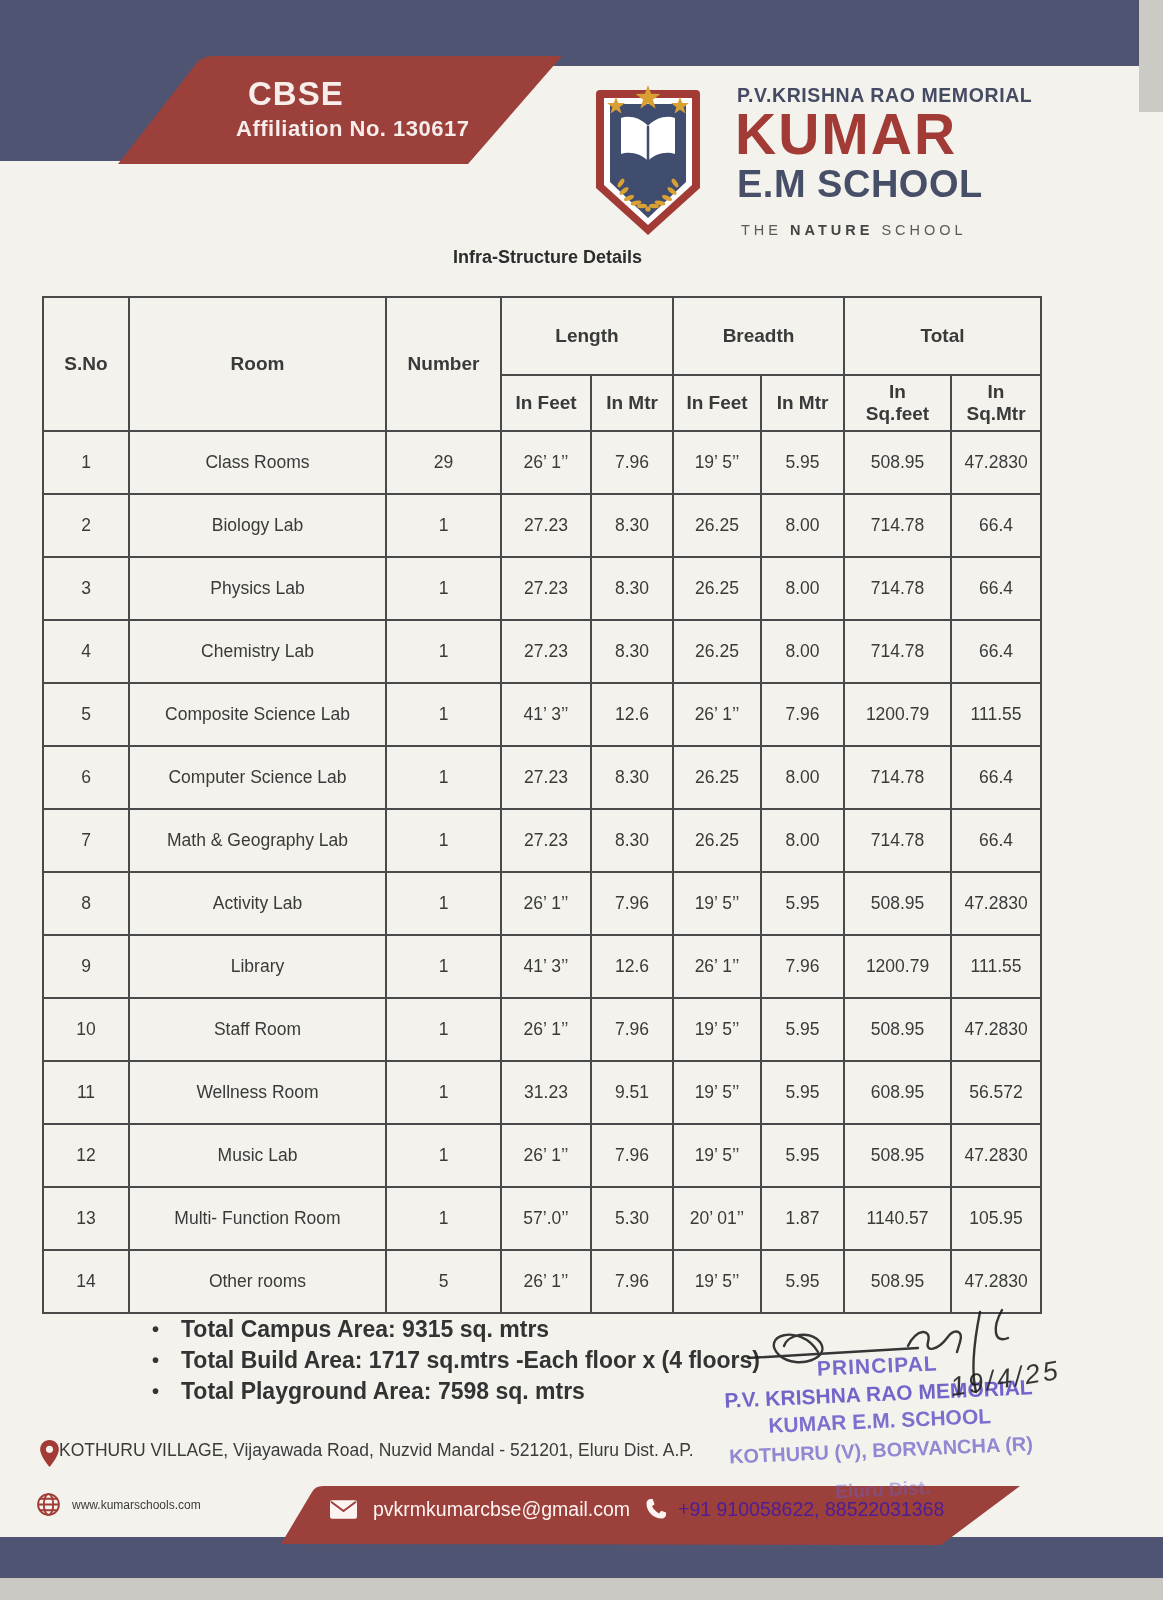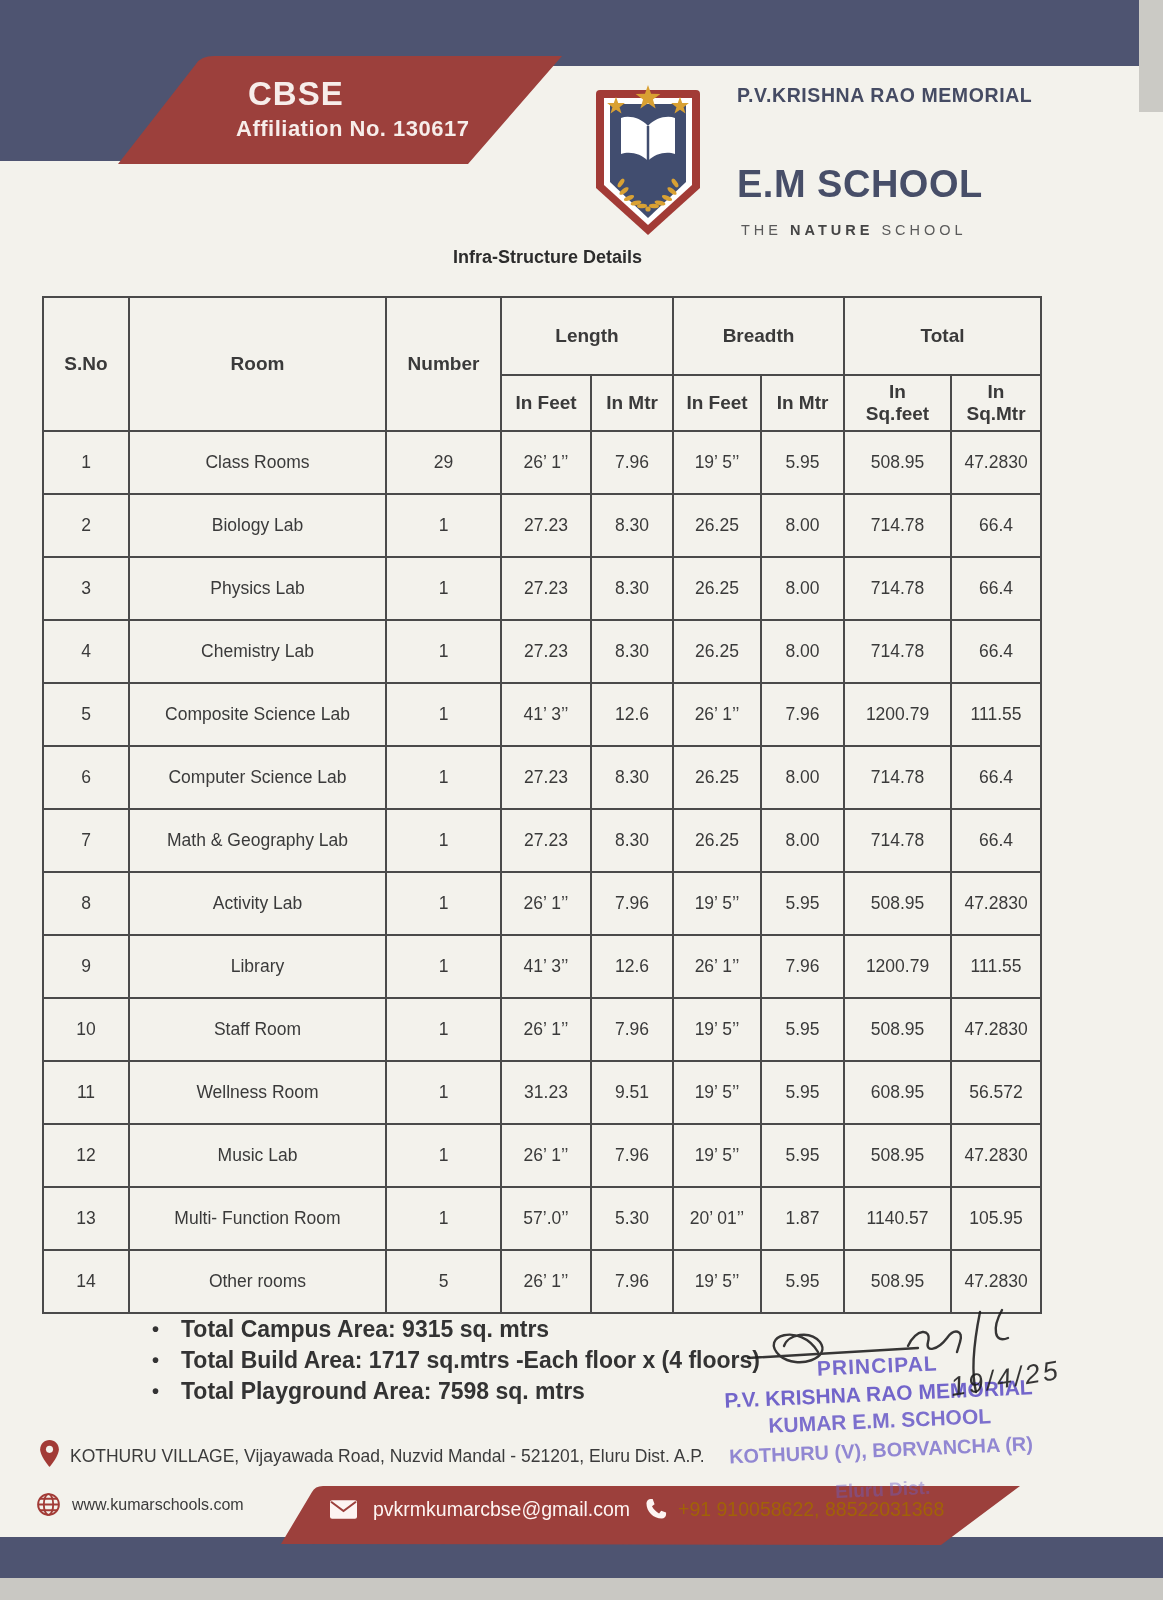--- a/index.html
+++ b/index.html
@@ -46,29 +46,29 @@
   .sign{left:740px;top:1300px;z-index:7;}
   .stamp{left:695px;top:1352px;width:370px;z-index:6;transform:rotate(-2.5deg);
          color:var(--stamp-purple);font-weight:bold;text-align:center;line-height:27.5px;}
   .stamp div:nth-child(1){font-size:21px;letter-spacing:1px;opacity:.92;}
   .stamp div:nth-child(2){font-size:21px;opacity:.95;}
   .stamp div:nth-child(3){font-size:21px;opacity:.88;}
   .stamp div:nth-child(4){font-size:20px;opacity:.72;margin-top:2px;}
   .stamp div:nth-child(5){font-size:19px;opacity:.42;margin-top:12px;}
 
   
-  .addr-row{left:40px;top:1440px;display:flex;align-items:flex-end;gap:11px;z-index:4;}
+  .addr-row{left:40px;top:1440px;display:flex;align-items:flex-start;gap:0;z-index:4;}
   .addr-row .txt{font-size:17.5px;color:#3b3b3b;}
   .bands{left:0;top:1470px;z-index:2;}
   .web-row{left:36px;top:1492px;display:flex;align-items:center;gap:11px;z-index:4;}
-  .web-row .txt{font-size:16px;color:#3b3b3b;}
+  .web-row .txt{font-size:12px;color:#3b3b3b;}
   .email-row{left:330px;top:1498px;display:flex;align-items:center;gap:16px;z-index:4;color:#fff;}
   .email-row .txt{font-size:19.5px;color:#fdf4f2;}
   .phone-row{left:645px;top:1498px;display:flex;align-items:center;gap:10px;z-index:4;}
-  .phone-row .txt{font-size:19.5px;color:#a16207;}
+  .phone-row .txt{font-size:19.5px;color:#4c1d95;}
 
   .edge-bottom{left:0;top:1578px;width:1163px;height:22px;background:var(--paper-edge);z-index:8;}
   .edge-right{right:0;top:0;width:24px;height:112px;background:#cbcac5;z-index:8;}
 </style>
 </head>
 <body>
 
 <div class="scan">
 
   <svg class="abs top-art" width="1163" height="170">
@@ -99,20 +99,21 @@
       <ellipse cx="70" cy="122" rx="5" ry="2.2" transform="rotate(4 70 122)"></ellipse>
       <circle cx="64" cy="125" r="2.6"></circle>
     </g>
     <g fill="var(--gold)">
       <polygon transform="translate(64,14)" points="0,-13 3.06,-4.21 12.36,-4.02 4.94,1.61 7.64,10.51 0,5.2 -7.64,10.51 -4.94,1.61 -12.36,-4.02 -3.06,-4.21"></polygon>
       <polygon transform="translate(32,22) scale(0.72)" points="0,-13 3.06,-4.21 12.36,-4.02 4.94,1.61 7.64,10.51 0,5.2 -7.64,10.51 -4.94,1.61 -12.36,-4.02 -3.06,-4.21"></polygon>
       <polygon transform="translate(96,22) scale(0.72)" points="0,-13 3.06,-4.21 12.36,-4.02 4.94,1.61 7.64,10.51 0,5.2 -7.64,10.51 -4.94,1.61 -12.36,-4.02 -3.06,-4.21"></polygon>
     </g>
   </svg>
   <div class="abs memorial">P.V.KRISHNA RAO MEMORIAL</div>
+  <div class="abs kumar">KUMAR</div>
   <div class="abs emschool">E.M SCHOOL</div>
   <div class="abs tagline"><span>THE </span><b>NATURE</b><span> SCHOOL</span></div>
 
   <div class="abs doc-title">Infra-Structure Details</div>
 
   <div class="abs infra-table">
     <table>
       <colgroup>
         <col style="width:86px">
           <col style="width:257px">

